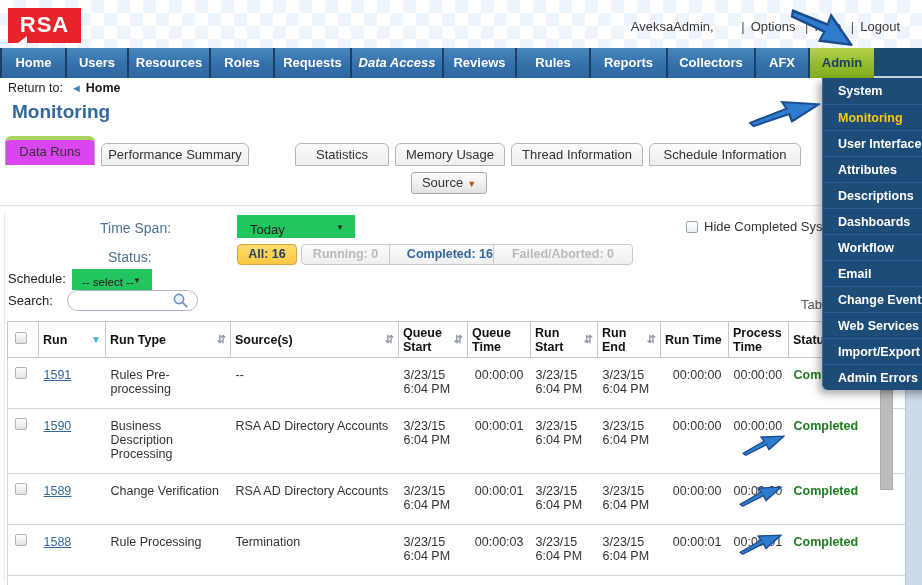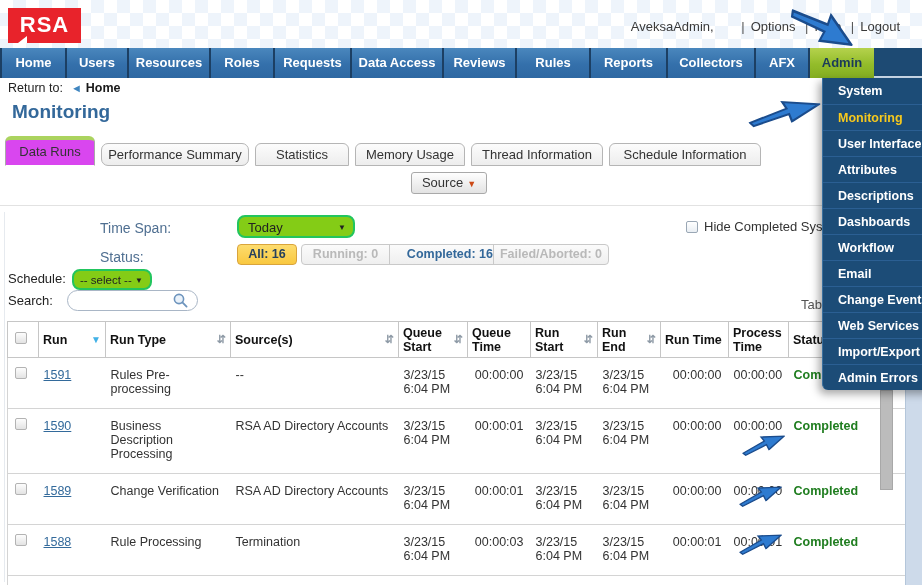--- a/index.html
+++ b/index.html
@@ -38,21 +38,21 @@
     background:#1d4a73; display:flex; border-bottom:2px solid #cddcec;
   }
   .nav-item{
     height:30px; line-height:30px; text-align:center;
     font-size:13px; font-weight:bold; color:#fff; cursor:pointer;
     background:linear-gradient(#4a87bd,#3470ab 55%,#2e68a2);
     border-left:2px solid #1c3f63; flex:0 0 auto;
   }
   .nav-item:nth-child(1){width:65px;} .nav-item:nth-child(2){width:62px;}
   .nav-item:nth-child(3){width:82px;} .nav-item:nth-child(4){width:64px;}
-  .nav-item:nth-child(5){width:77px;} .nav-item:nth-child(6){width:92px;}
+  .nav-item:nth-child(5){width:77px;} .nav-item:nth-child(6){width:92px;font-style:italic;}
   .nav-item:nth-child(7){width:73px;} .nav-item:nth-child(8){width:74px;}
   .nav-item:nth-child(9){width:77px;} .nav-item:nth-child(10){width:88px;}
   .nav-item:nth-child(11){width:54px;} .nav-item:nth-child(12){width:66px;}
   .nav-item.active{
     background:linear-gradient(#b5d24d,#93bc2a 55%,#84ad21);
     color:#1b3a5a;
   }
   
   .menu{
     position:absolute; left:822px; top:78px; width:116px; z-index:40;
@@ -77,60 +77,60 @@
   
   .tabs{
     position:absolute; left:5px; top:136px; height:30px;
     display:flex; align-items:flex-end; gap:6px;
   }
   .tab{
     height:23px; line-height:21px; text-align:center; font-size:13px; color:#333;
     background:linear-gradient(#fcfcfc,#ededed); border:1px solid #b5b5b5;
     border-radius:6px 6px 0 0; cursor:pointer; flex:0 0 auto; overflow:hidden;
   }
-  .tab:nth-child(1){width:90px;} .tab:nth-child(2){width:148px;border-radius:7px;}
-  .tab:nth-child(3){width:94px;} .tab:nth-child(4){width:110px;}
+  .tab:nth-child(1){width:90px;} .tab:nth-child(2){width:148px;}
+  .tab:nth-child(3){width:94px;margin-left:40px;} .tab:nth-child(4){width:110px;}
   .tab:nth-child(5){width:132px;} .tab:nth-child(6){width:152px;}
   .tab.active{
     height:30px; line-height:24px; background:#d946ef;
     border:1px solid #a9a9a9; border-bottom:1px solid #fff;
     border-top:4px solid #abd35f;
   }
   
   .actions-btn{
     position:absolute; left:411px; top:172px; width:76px; height:22px;
     background:linear-gradient(#fefefe,#e3e3e3); border:1px solid #a9a9a9;
     border-radius:3px; font-size:13px; color:#333; text-align:center;
     line-height:20px; cursor:pointer;
   }
   .actions-caret{ color:#cc4a17; font-size:9px; margin-left:4px; }
   .divider{ position:absolute; left:0; top:205px; width:922px; border-top:1px solid #e2e2e2; }
   .panel-edge{ position:absolute; left:4px; top:212px; height:370px; border-left:1px solid #e6eaef; }
   
   .flabel{ position:absolute; font-size:14px; color:#4f6f91; width:130px; }
   .lbl-timespan{ left:100px; top:220px; }
-  .lbl-status{ left:100px; top:249px; }
+  .lbl-status{ left:108px; top:249px; }
   .select{
-    position:absolute; background:#84cc16; border:2px solid #22c55e; border-radius:8px;
+    position:absolute; background:#22c55e; border:4px solid #22c55e; border-radius:0;
     font-size:13px; color:#222; cursor:pointer;
   }
   .sel-timespan{ left:237px; top:215px; width:118px; height:23px; line-height:21px; padding-left:9px; }
   .sel-grouping{ left:72px; top:269px; width:80px; height:21px; line-height:19px; padding-left:6px; font-size:11.5px; }
   .sel-caret{ position:absolute; right:7px; top:50%; transform:translateY(-50%); font-size:8px; color:#222; }
   .chips{ position:absolute; left:237px; top:244px; display:flex; }
   .chip{
     height:21px; line-height:19px; text-align:center;
     font-size:12.5px; font-weight:bold; border:1px solid #c9c9c9;
     background:linear-gradient(#fbfbfb,#efefef); cursor:pointer; flex:0 0 auto;
   }
   .chip:nth-child(1){ width:60px; margin-right:4px; border-radius:4px;
     background:linear-gradient(#fddc6e,#f9c840); border-color:#d9a43c; color:#26405c; }
   .chip:nth-child(2){ width:89px; border-radius:4px 0 0 4px; }
   .chip:nth-child(3){ width:105px; margin-left:-1px; }
-  .chip:nth-child(4){ width:116px; margin-left:-1px; border-radius:0 4px 4px 0; }
+  .chip:nth-child(4){ width:140px; margin-left:-1px; border-radius:0 4px 4px 0; }
   .chip.disabled{ color:#b9b9b9; }
   .chip.link{ color:#33689a;text-align:right; }
   .hide-cb{
     position:absolute; left:686px; top:221px; width:12px; height:12px;
     border:1px solid #9aa7b5; border-radius:2px; background:linear-gradient(#fff,#e9eef3);
     cursor:pointer;
   }
   .hide-lbl{ position:absolute; left:704px; top:219px; font-size:13px; color:#333; white-space:nowrap; cursor:pointer; }
   .lbl-grouping{ position:absolute; left:8px; top:271px; font-size:13px; color:#222; }
   .lbl-search{ position:absolute; left:8px; top:293px; font-size:13px; color:#222; }

